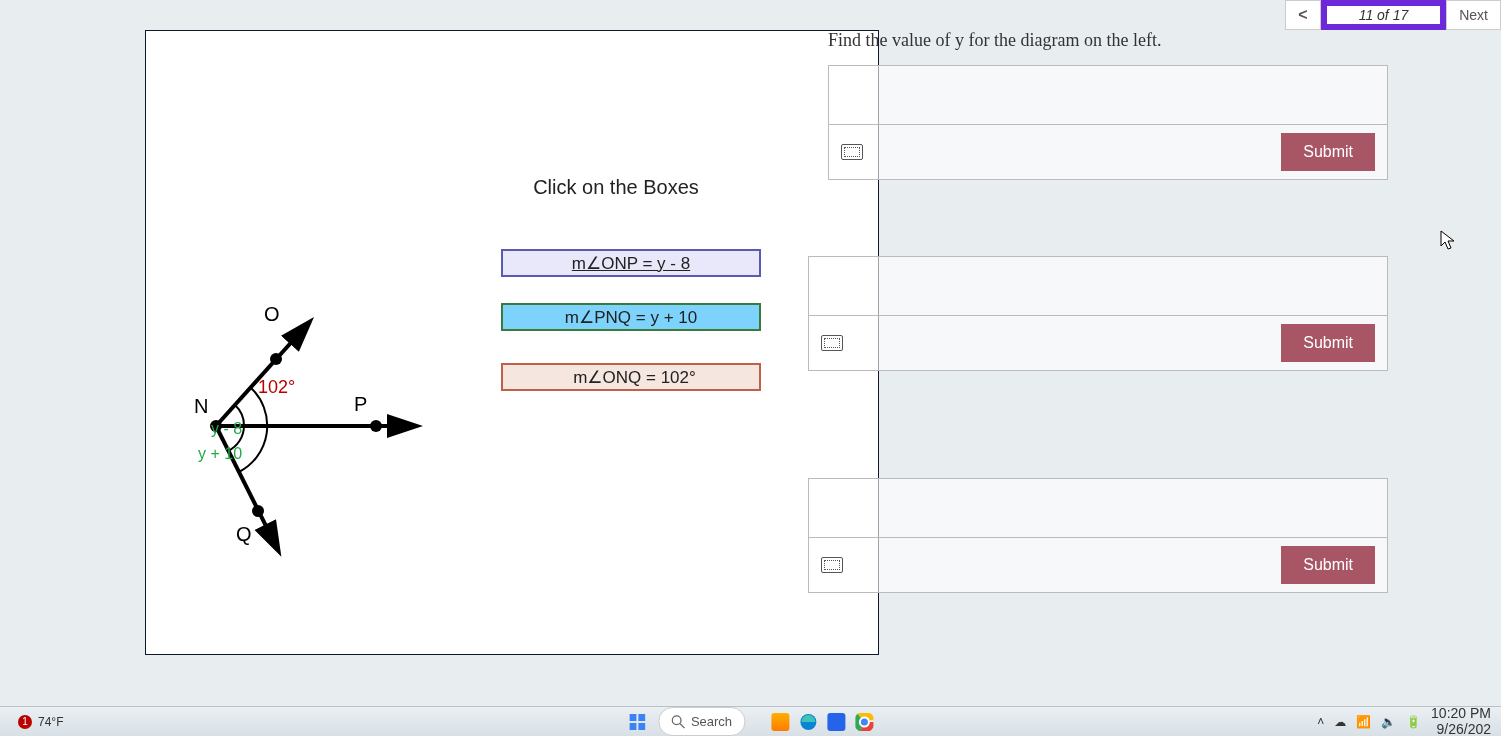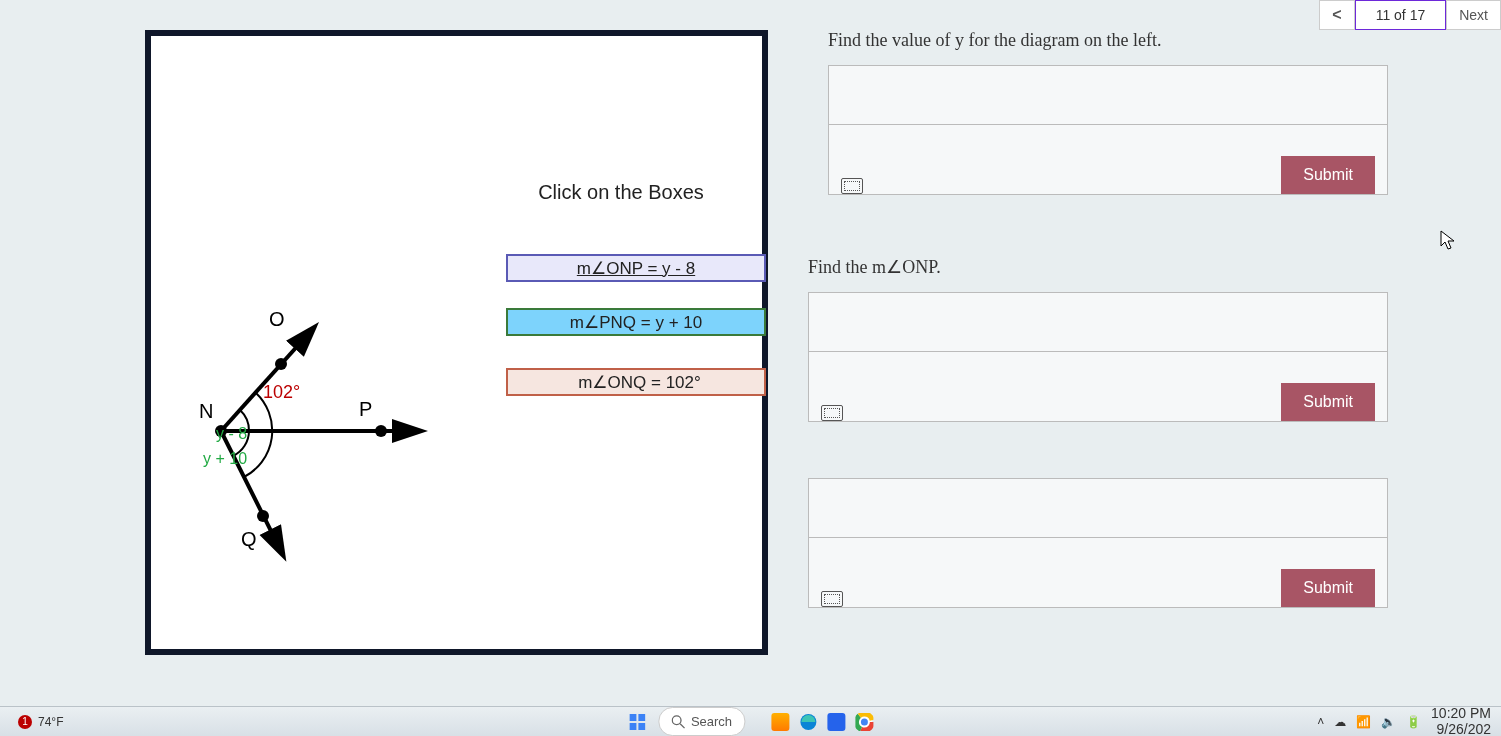--- a/index.html
+++ b/index.html
@@ -26,35 +26,36 @@
     font-size: 14px;
     color: #555;
     display: flex;
     align-items: center;
     justify-content: center;
     cursor: pointer;
   }
   .nav-btn.arrow { font-size: 16px; font-weight: bold; }
   .nav-counter {
     background: #fff;
-    border: 1px solid #6d28d9;
-    padding: 4px 20px;
+    border: 6px solid #6d28d9;
+    padding: 4px 32px;
     font-size: 14px;
     color: #333;
     display: flex;
     align-items: center;
+    font-style: italic;
   }
   .main-area {
     position: absolute;
     top: 30px;
     left: 145px;
-    width: 623px;
+    width: 734px;
     height: 625px;
     background: #fff;
-    border: 6px solid #0f172a;
+    border: 1px solid #0f172a;
   }
   .instr-text {
     position: absolute;
     top: 145px;
     left: 320px;
     font-size: 20px;
     color: #222;
     text-align: center;
     width: 300px;
   }
@@ -98,24 +99,24 @@
   .answer-input {
     width: 100%;
     height: 58px;
     border: none;
     background: transparent;
     outline: none;
     font-size: 18px;
     padding: 0 10px;
   }
   .answer-bottom {
-    height: 70px;
+    height: 55px;
     border-top: 1px solid #bbb;
     display: flex;
-    align-items: flex-end;
+    align-items: center;
     justify-content: space-between;
     padding: 0 12px;
   }
   .kbd-icon {
     width: 22px;
     height: 16px;
     border: 1.5px solid #555;
     border-radius: 2px;
     position: relative;
   }
@@ -224,21 +225,20 @@
   <div class="answer-box">
     <input class="answer-input" type="text" style="">
     <div class="answer-bottom">
       <div class="kbd-icon"></div>
       <button class="submit-btn">Submit</button>
     </div>
   </div>
 </div>
 
 <div class="q-block" style="top:256px;">
-  <div class="q-prompt">Find the m∠ONP.</div>
   <div class="answer-box">
     <input class="answer-input" type="text" style="">
     <div class="answer-bottom">
       <div class="kbd-icon"></div>
       <button class="submit-btn">Submit</button>
     </div>
   </div>
 </div>
 
 <div class="q-block" style="top:478px;">

